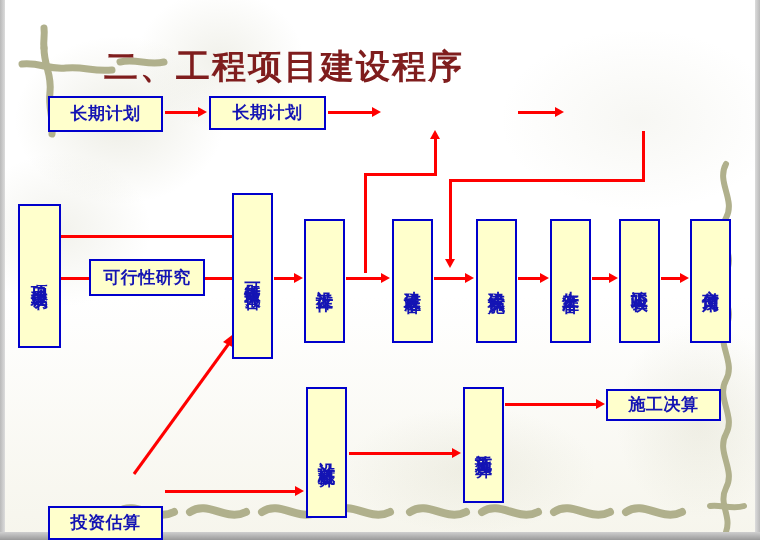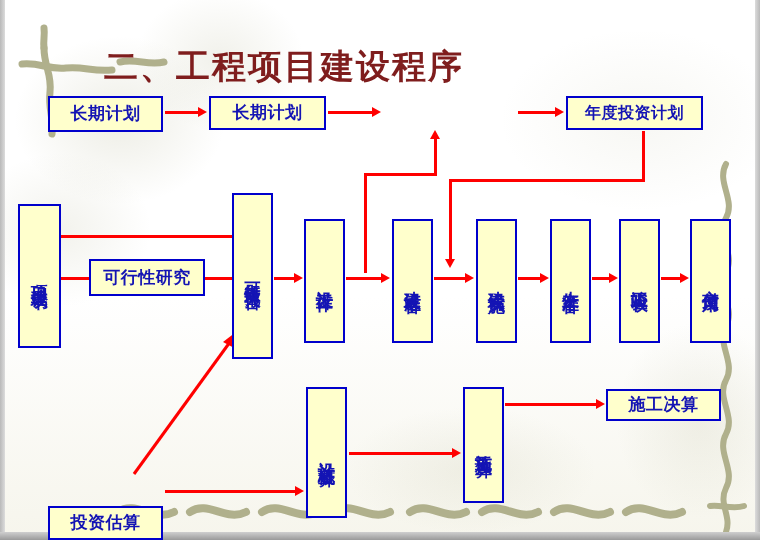--- a/index.html
+++ b/index.html
@@ -217,23 +217,20 @@
 
   <div class="box" style="left:48px; top:96px; width:115px; height:36px; font-size:17px;">
     <span>长期计划</span>
   </div>
 
   <div class="box" style="left:209px; top:96px; width:117px; height:34px; font-size:17px;">
     <span>长期计划</span>
   </div>
 
 
-  <div class="box" style="left:566px; top:96px; width:137px; height:34px; font-size:16px;">
-    <span>年度投资计划</span>
-  </div>
 
   <div class="box v" style="left:18px; top:204px; width:43px; height:144px; font-size:17px;">
     <span>项目建议书</span>
   </div>
 
   <div class="box" style="left:89px; top:259px; width:116px; height:37px; font-size:17px;">
     <span>可行性研究</span>
   </div>
 
   <div class="box v" style="left:232px; top:193px; width:41px; height:166px; font-size:16px;">

